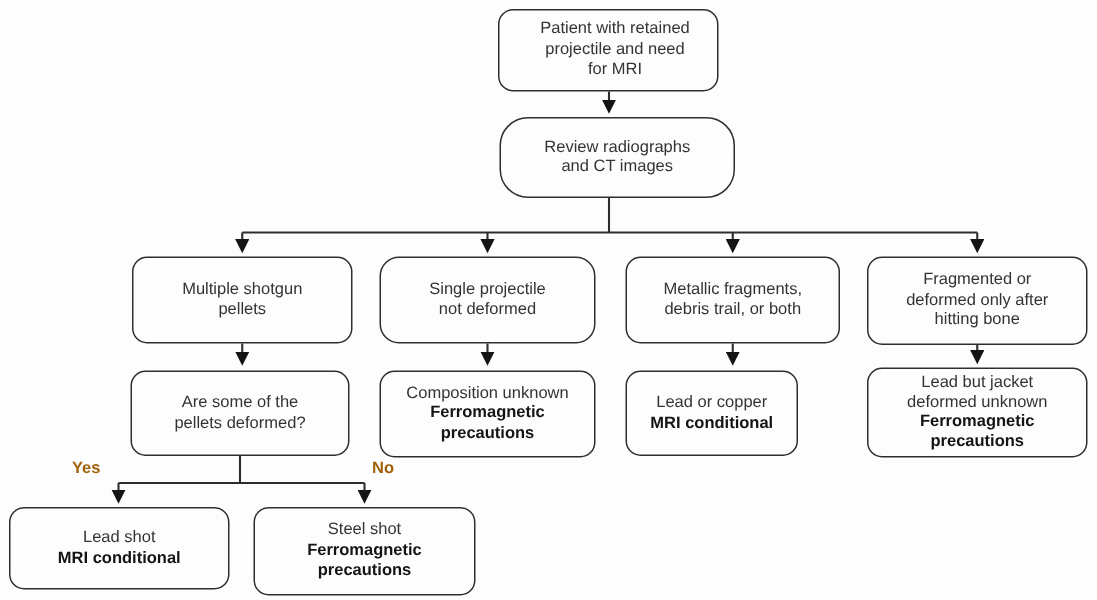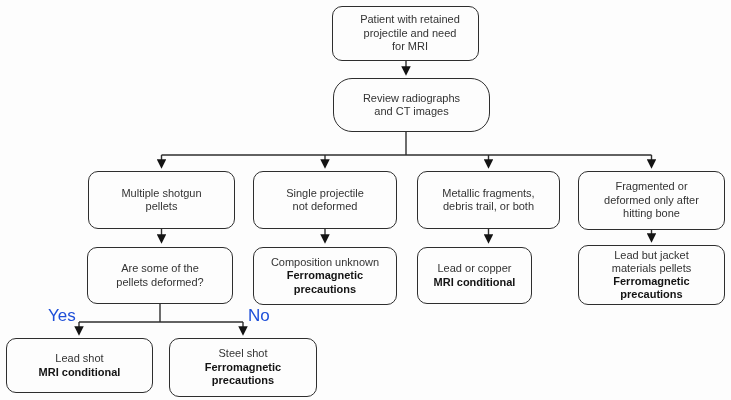--- a/index.html
+++ b/index.html
@@ -38,23 +38,23 @@
     text-align: center;
     font-size: 11px;
     line-height: 13.5px;
     color: #333333;
     padding: 2px 3px;
   }
   .node .ln { white-space: nowrap; }
   .node .b { font-weight: bold; color: #141414; }
   .edge-label {
     position: absolute;
-    font-size: 17px;
-    font-weight: normal;
-    color: #1d4ed8;
+    font-size: 11px;
+    font-weight: bold;
+    color: #a16207;
     white-space: nowrap;
   }
 </style>
 </head>
 <body>
 
 <div class="canvas">
 
   <svg class="connectors" viewBox="0 0 731 400">
     <defs>
@@ -88,21 +88,21 @@
   <div class="node" style="left:333px; top:78px; width:157px; height:54px;border-radius:19px;">
     <div class="ln">Review radiographs</div>
     <div class="ln">and CT images</div>
   </div>
 
   <div class="node" style="left:88px; top:171px; width:147px; height:58px;">
     <div class="ln">Multiple shotgun</div>
     <div class="ln">pellets</div>
   </div>
 
-  <div class="node" style="left:253px; top:171px; width:144px; height:58px;">
+  <div class="node" style="left:253px; top:171px; width:144px; height:58px;border-radius:13px;">
     <div class="ln">Single projectile</div>
     <div class="ln">not deformed</div>
   </div>
 
   <div class="node" style="left:417px; top:171px; width:143px; height:58px;">
     <div class="ln">Metallic fragments,</div>
     <div class="ln">debris trail, or both</div>
   </div>
 
   <div class="node" style="left:578px; top:171px; width:147px; height:59px;">
@@ -122,21 +122,21 @@
     <div class="ln b">precautions</div>
   </div>
 
   <div class="node" style="left:417px; top:247px; width:115px; height:57px;">
     <div class="ln">Lead or copper</div>
     <div class="ln b">MRI conditional</div>
   </div>
 
   <div class="node" style="left:578px; top:245px; width:147px; height:60px; line-height:13px;">
     <div class="ln">Lead but jacket</div>
-    <div class="ln">materials pellets</div>
+    <div class="ln">deformed unknown</div>
     <div class="ln b">Ferromagnetic</div>
     <div class="ln b">precautions</div>
   </div>
 
   <div class="node" style="left:6px; top:338px; width:147px; height:55px;text-align:right;">
     <div class="ln">Lead shot</div>
     <div class="ln b">MRI conditional</div>
   </div>
 
   <div class="node" style="left:169px; top:338px; width:148px; height:59px;">

